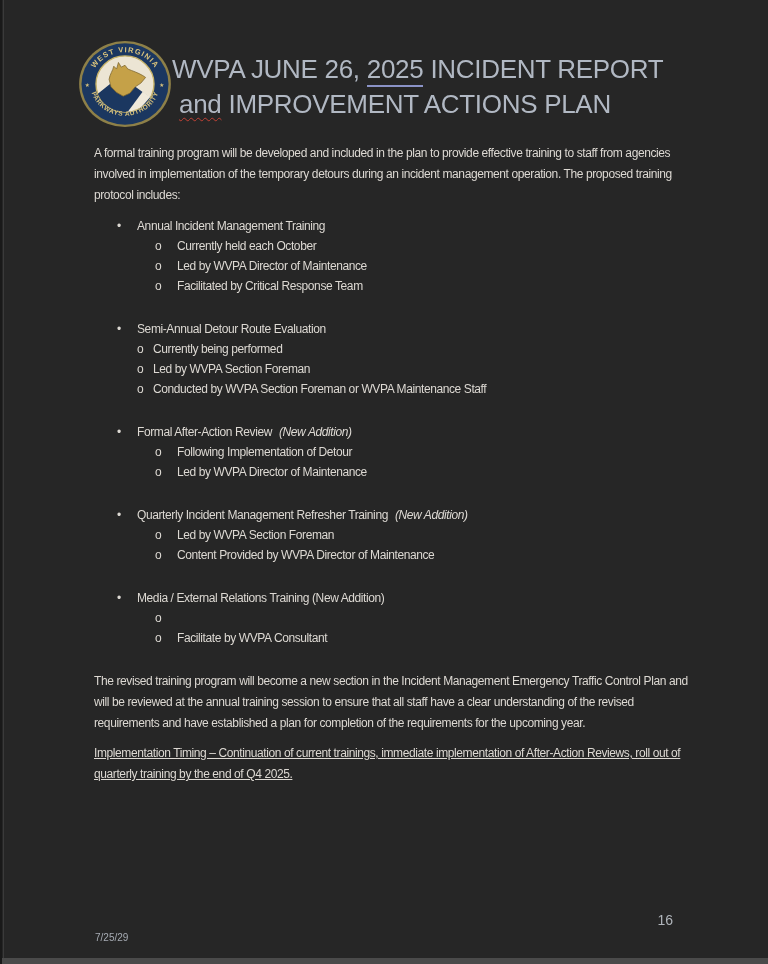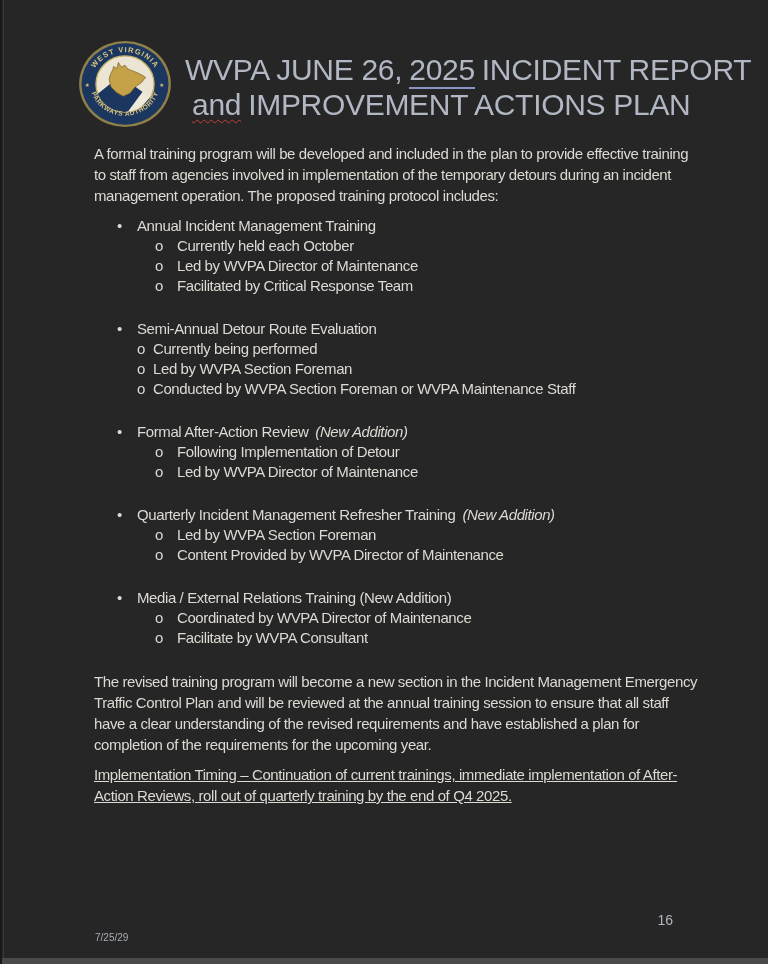--- a/index.html
+++ b/index.html
@@ -6,31 +6,31 @@
   .slide{
     position:relative;width:768px;height:964px;background:#262626;
     font-family:"Liberation Sans", sans-serif;overflow:hidden;
     border-left:2px solid #191919;box-sizing:border-box;
   }
   .left-edge{position:absolute;left:1px;top:0;bottom:0;width:1px;background:#3a3a3a;}
   .bottom-edge{position:absolute;left:0;right:0;bottom:0;height:6px;background:#4a4a4a;}
 
   .header{display:flex;align-items:flex-start;padding:40px 0 0 76px;}
   .logo{width:94px;height:88px;flex:0 0 auto;}
-  .title{margin-left:13px;padding-top:12px;color:#b1b8c3;font-size:30px;
+  .title{padding-top:12px;color:#b1b8c3;font-size:26px;
          line-height:35px;letter-spacing:-0.3px;font-weight:normal;}
   .title .line2{padding-left:7px;}
   .year{margin:0 7px;border-bottom:2px solid #8b93c7;padding-bottom:1px;}
   .word-and{margin-right:7px;
     text-decoration:underline;text-decoration-style:wavy;
     text-decoration-color:#bf4135;text-decoration-thickness:1px;
     text-underline-offset:4px;}
 
   .content{margin:15px 70px 0 92px;width:606px;color:#ddd9d3;
-           font-size:15px;letter-spacing:-0.4px;}
+           font-size:12px;letter-spacing:-0.4px;}
   .para{line-height:21px;margin:0 0 10px 0;}
   .closing{margin:0 0 9px 0;}
   .timing{margin:0;text-decoration:underline;}
 
   .group{margin:0 0 23px 0;}
   .row{display:flex;line-height:20px;}
   .l1{padding-left:23px;}
   .l1 .marker{width:20px;flex:0 0 auto;}
   .l2{padding-left:61px;}
   .l2 .marker{width:22px;flex:0 0 auto;}
@@ -149,21 +149,20 @@
       </div>
     </div>
 
     <div class="group">
       <div class="row l1">
         <span class="marker">•</span>
         <span>Media / External Relations Training (New Addition)</span>
       </div>
       <div class="row l2">
         <span class="marker">o</span>
-        <span>Coordinated by WVPA Director of Maintenance</span>
       </div>
       <div class="row l2">
         <span class="marker">o</span>
         <span>Facilitate by WVPA Consultant</span>
       </div>
     </div>
 
     <p class="para closing">The revised training program will become a new section in the Incident Management Emergency Traffic Control Plan and will be reviewed at the annual training session to ensure that all staff have a clear understanding of the revised requirements and have established a plan for completion of the requirements for the upcoming year.</p>
     <p class="para timing">Implementation Timing – Continuation of current trainings, immediate implementation of After-Action Reviews, roll out of quarterly training by the end of Q4 2025.</p>
   </div>

